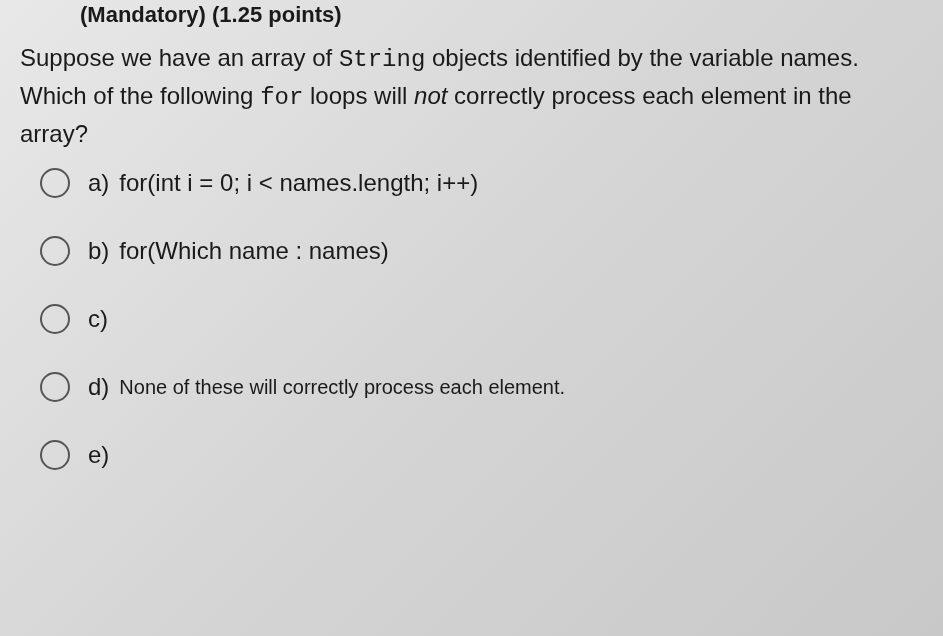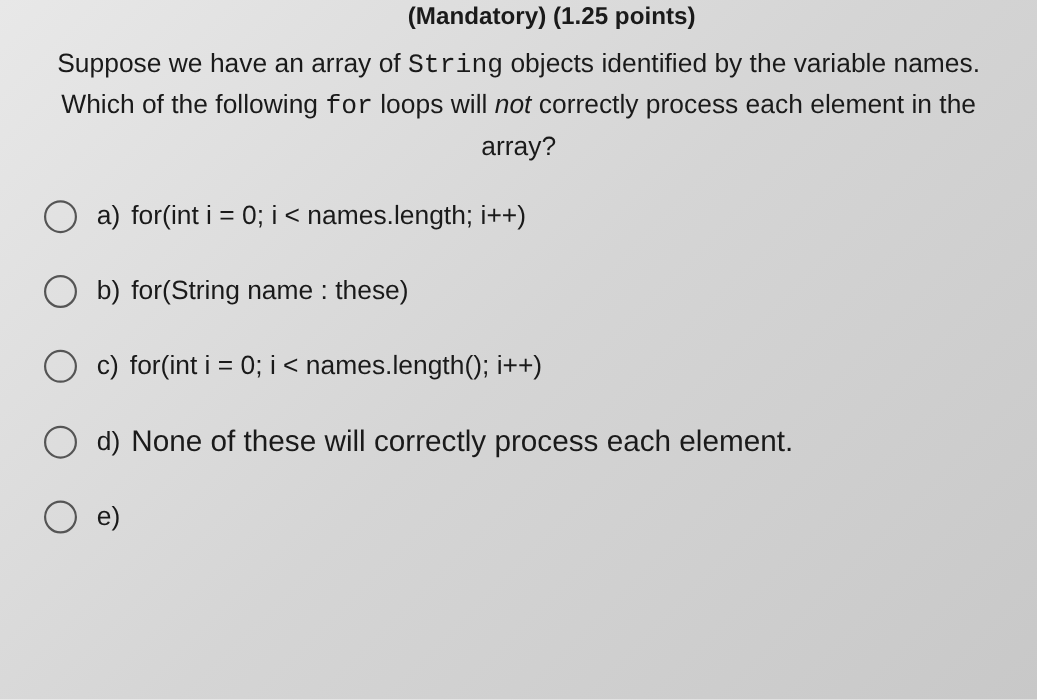--- a/index.html
+++ b/index.html
@@ -1,19 +1,18 @@
 <!DOCTYPE html>
 <html><head>
   <meta charset="utf-8">
   <style>
     * {
       margin: 0;
       padding: 0;
       box-sizing: border-box;
-      text-align: center;
     }
     body {
       width: 943px;
       height: 636px;
       background: linear-gradient(135deg, #e8e8e8 0%, #d5d5d5 50%, #c8c8c8 100%);
       font-family: Arial, sans-serif;
       color: #1a1a1a;
       padding: 0 20px;
       position: relative;
       overflow: hidden;
@@ -23,21 +22,21 @@
       padding-top: 2px;
       padding-left: 60px;
     }
     .bold-text {
       font-weight: bold;
     }
     .question-text {
       font-size: 24px;
       line-height: 1.5;
       margin-top: 12px;
-      margin-bottom: 30px;
+      margin-bottom: 16px;
     }
     .code-inline {
       font-family: 'Courier New', monospace;
     }
     .italic {
       font-style: italic;
     }
     .options {
       padding-left: 20px;
     }
@@ -54,21 +53,21 @@
       margin-right: 18px;
       flex-shrink: 0;
       background: transparent;
       cursor: pointer;
     }
     .option-label {
       font-size: 24px;
       margin-right: 10px;
     }
     .option-text {
-      font-size: 27px;
+      font-size: 20px;
     }
     .option-code {
       font-family: Liberation Sans, sans-serif;
       font-size: 24px;
     }
   </style>
 </head>
 <body>
 
 <div class="header-partial">
@@ -84,27 +83,26 @@
 
   <div class="option">
     <div class="radio"></div>
     <span class="option-label">a)</span>
     <span class="option-code">for(int i = 0; i &lt; names.length; i++)</span>
   </div>
 
   <div class="option">
     <div class="radio"></div>
     <span class="option-label">b)</span>
-    <span class="option-code">for(String name : these)</span>
+    <span class="option-code">for(Which name : names)</span>
   </div>
 
   <div class="option">
     <div class="radio"></div>
     <span class="option-label">c)</span>
-    <span class="option-code">for(int i = 0; i &lt; names.length(); i++)</span>
   </div>
 
   <div class="option">
     <div class="radio"></div>
     <span class="option-label">d)</span>
     <span class="option-text">None of these will correctly process each element.</span>
   </div>
 
   <div class="option">
     <div class="radio"></div>

